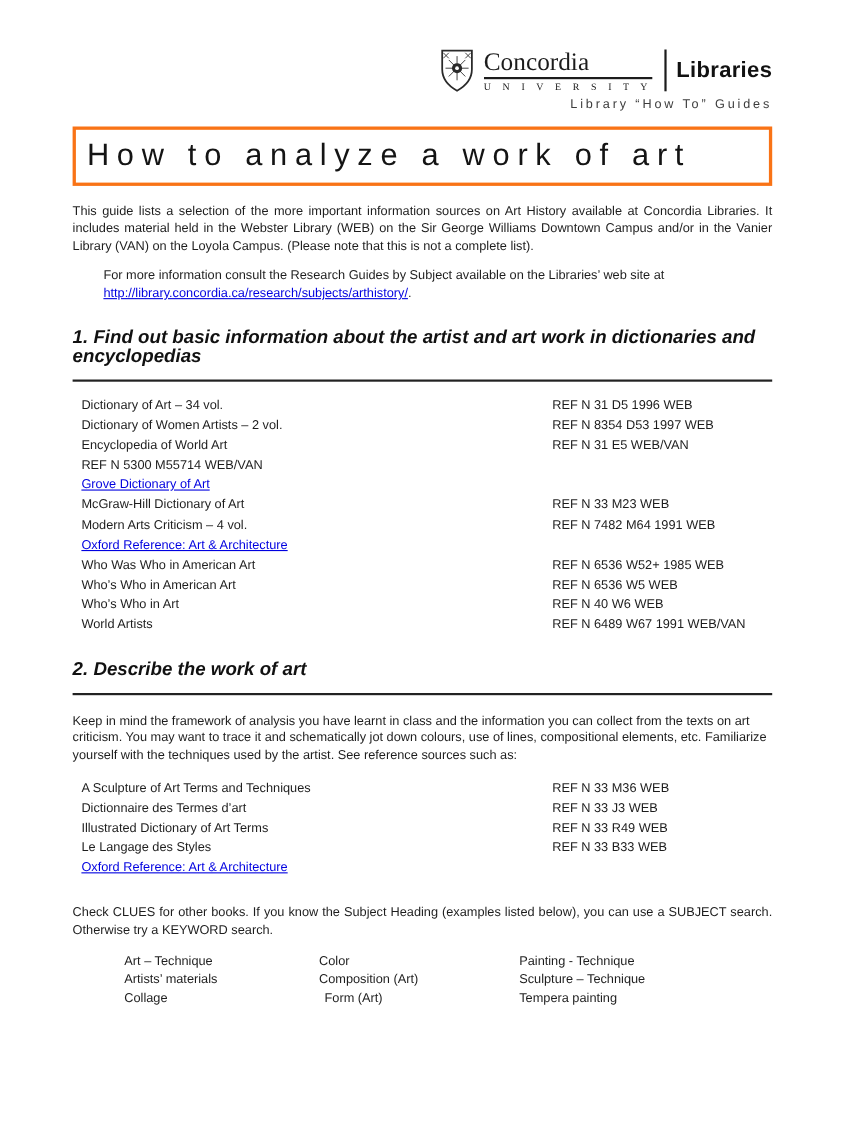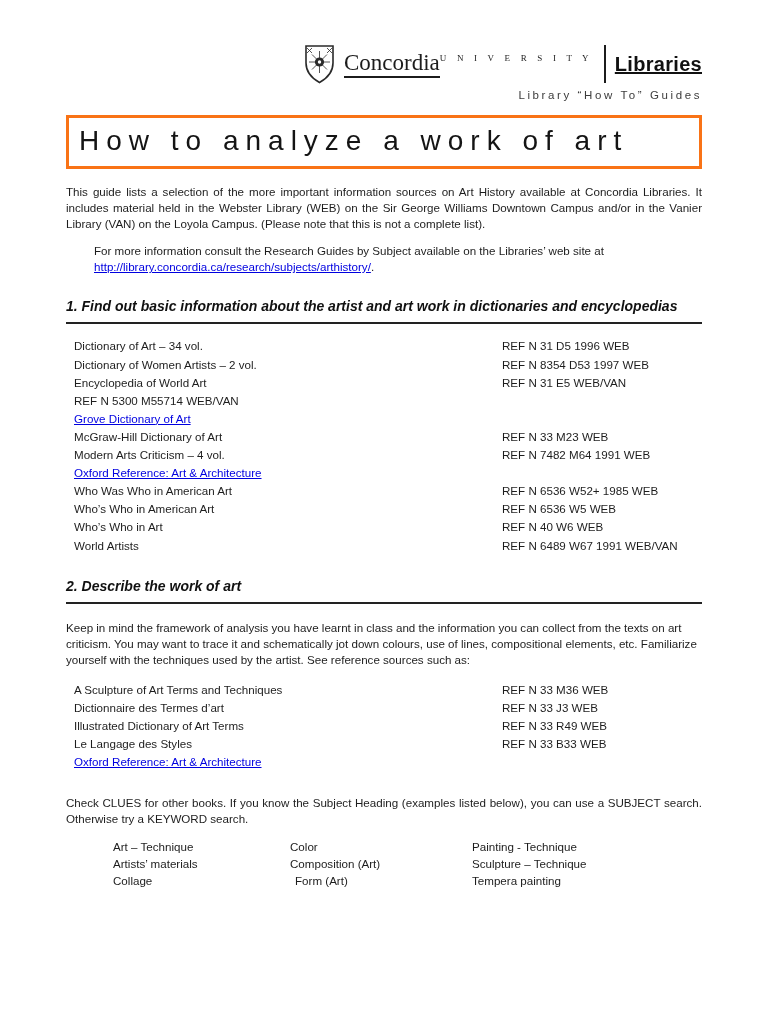--- a/index.html
+++ b/index.html
@@ -11,54 +11,54 @@
     background:#ffffff;
     font-family:"Liberation Sans", sans-serif;
     color:#1a1a1a;
     padding:44px 66px 0 66px;
     overflow:hidden;
   }
   
   .header { display:flex; flex-direction:column; align-items:flex-end; }
   .logo-row { display:flex; align-items:center; }
   .shield { width:31px; height:40px; margin-right:9px; }
-  .wordmark { display:flex; flex-direction:row; }
+  .wordmark { display:flex; flex-direction:column; }
   .brand {
     font-family:"Liberation Serif", serif;
     font-size:23px; color:#1c1c1c; line-height:1;
     padding-bottom:2px; border-bottom:2px solid #1c1c1c;
   }
   .brand-sub {
     font-family:"Liberation Serif", serif;
     font-size:9px; letter-spacing:4.2px; color:#1c1c1c;
     margin-top:2px;
   }
   .logo-divider { width:2px; height:38px; background:#1c1c1c; margin:0 9px 0 11px; }
-  .division { font-size:20px; font-weight:bold; color:#111; letter-spacing:0.3px;text-decoration:underline; }
+  .division { font-size:20px; font-weight:bold; color:#111; letter-spacing:0.3px; }
   .tagline {
     margin-top:5px; font-size:11.5px; letter-spacing:2.6px;
     color:#3c3c3c; font-weight:500;
   }
   
   .title-box {
     margin-top:14px;
     border:3px solid #f97316;
     padding:7px 10px 9px 10px;
   }
   .title-text { font-size:28px; letter-spacing:7px; color:#141414; white-space:nowrap; }
   
   .para { margin-top:15px; font-size:11.6px; line-height:15.8px; color:#1d1d1d; }
   .para.justify { text-align:justify; }
   .doc-link { color:#0000e0; text-decoration:underline; cursor:pointer; }
   
   .section-heading {
     margin-top:23px;
-    font-size:14px; font-weight:bold; font-style:italic;
+    font-size:17px; font-weight:bold; font-style:italic;
     line-height:17.5px; color:#111;
-    padding-bottom:7px;
+    padding-bottom:12px;
     border-bottom:2px solid #222;
   }
   
   .resource-list { margin-top:13px; padding-left:8px; }
   .resource-row {
     display:grid; grid-template-columns:428px 1fr;
     font-size:11.6px; line-height:18.1px;
   }
   .res-title { color:#1d1d1d; }
   .res-title.is-link { color:#0000e0; text-decoration:underline; cursor:pointer; }

